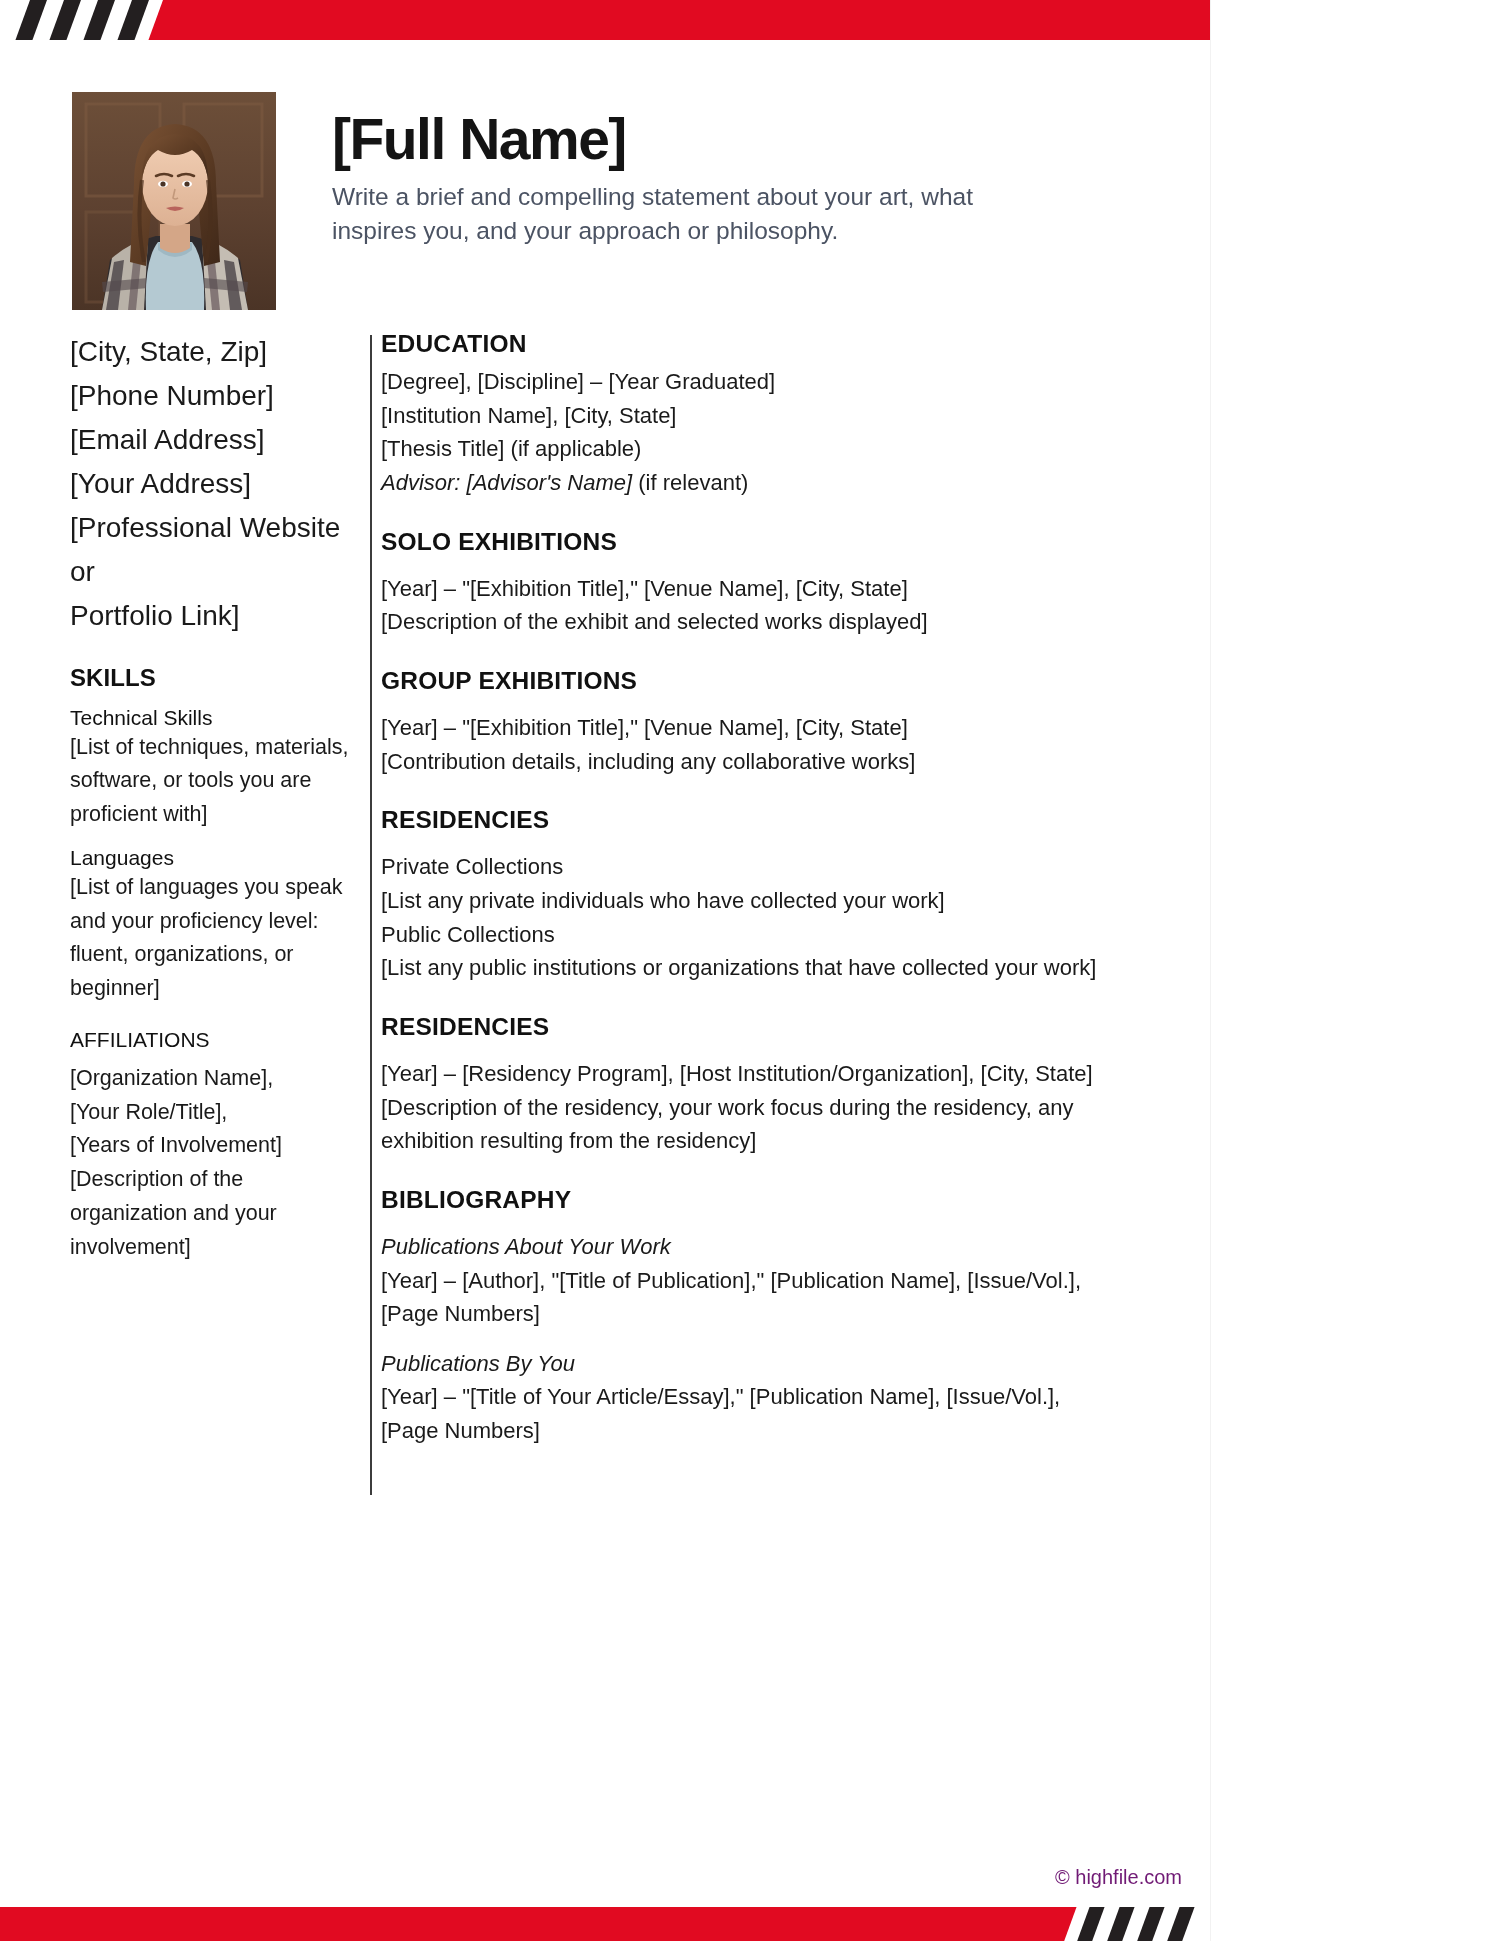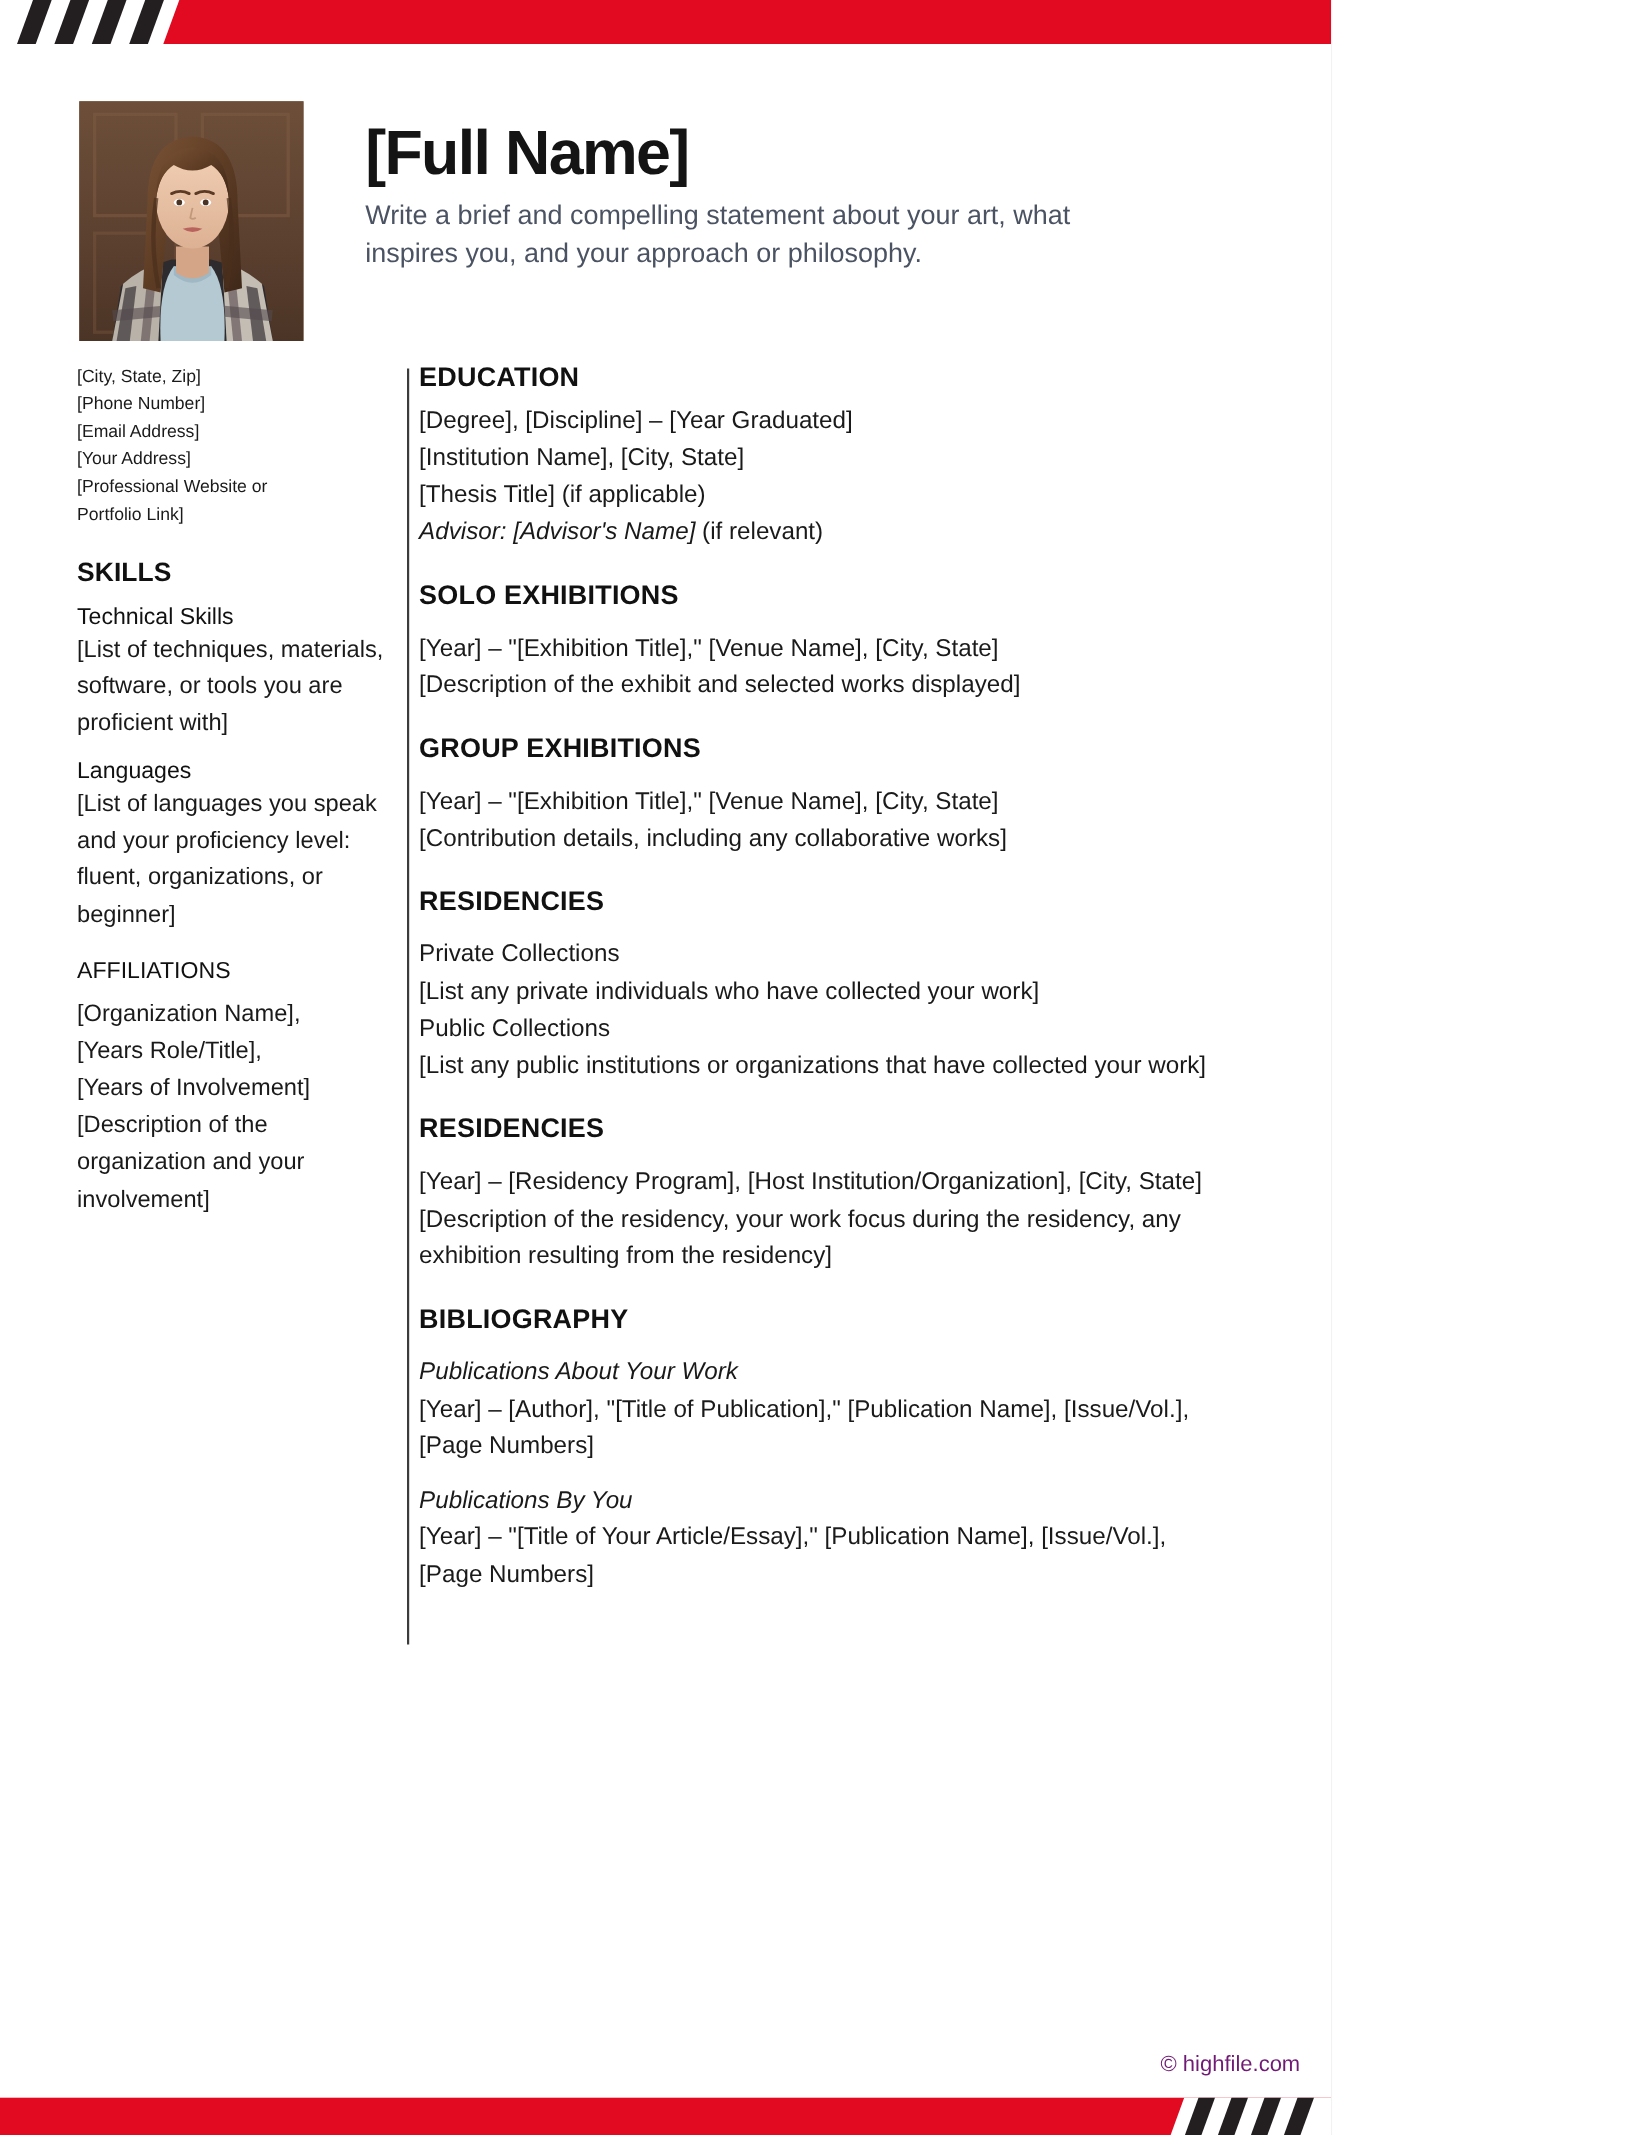--- a/index.html
+++ b/index.html
@@ -128,21 +128,21 @@
     background: #3c3c3c;
   }
   .col-right {
     position: absolute;
     left: 381px; top: 0;
     width: 740px;
   }
 
   
   .contact-line {
-    font-size: 16px;
+    font-size: 28px;
     line-height: 1.57;
     color: #1a1a1a;
   }
   .sec-head {
     font-size: 24px;
     font-weight: 700;
     color: #111111;
     letter-spacing: 0.1px;
     margin-top: 26px;
     margin-bottom: 10px;
@@ -299,21 +299,21 @@
 
         <div class="sub-head">Languages</div>
         <div class="body-line">[List of languages you speak</div>
         <div class="body-line">and your proficiency level:</div>
         <div class="body-line">fluent, organizations, or</div>
         <div class="body-line">beginner]</div>
 
         <div class="sub-head" style="margin-top:22px">AFFILIATIONS</div>
         <div class="gap-sm"></div>
         <div class="body-line">[Organization Name],</div>
-        <div class="body-line">[Years Role/Title],</div>
+        <div class="body-line">[Your Role/Title],</div>
         <div class="body-line">[Years of Involvement]</div>
         <div class="body-line">[Description of the</div>
         <div class="body-line">organization and your</div>
         <div class="body-line">involvement]</div>
       </div>
 
       <div class="col-right">
 
         <div class="r-head first">EDUCATION</div>
         <div class="r-line">[Degree], [Discipline] – [Year Graduated]</div>

